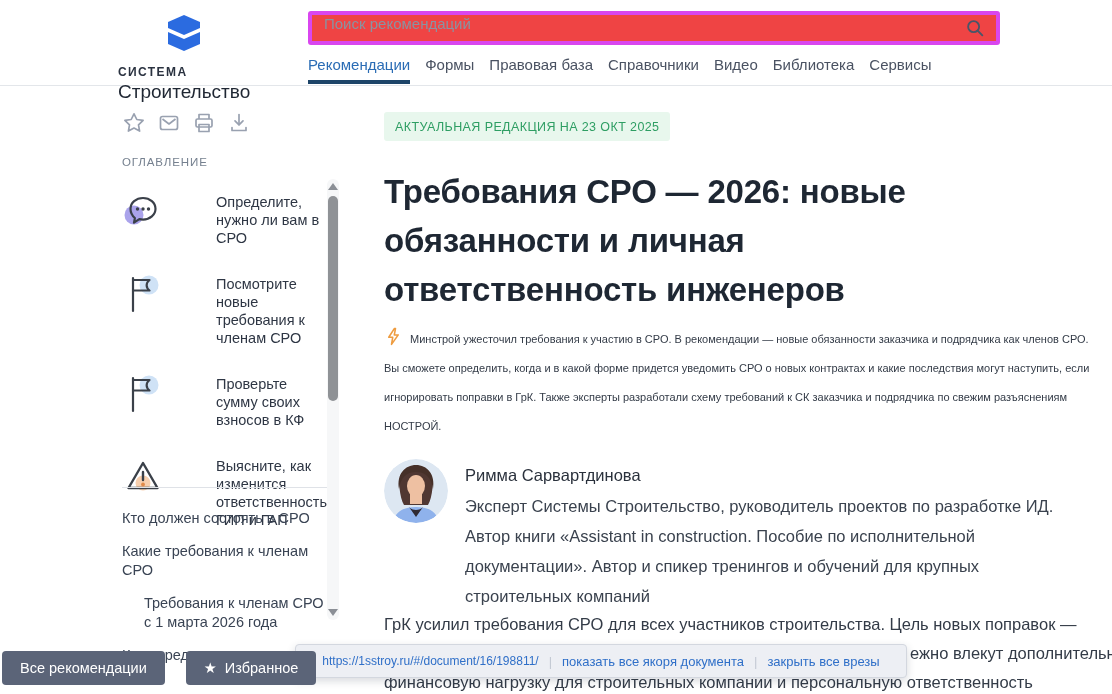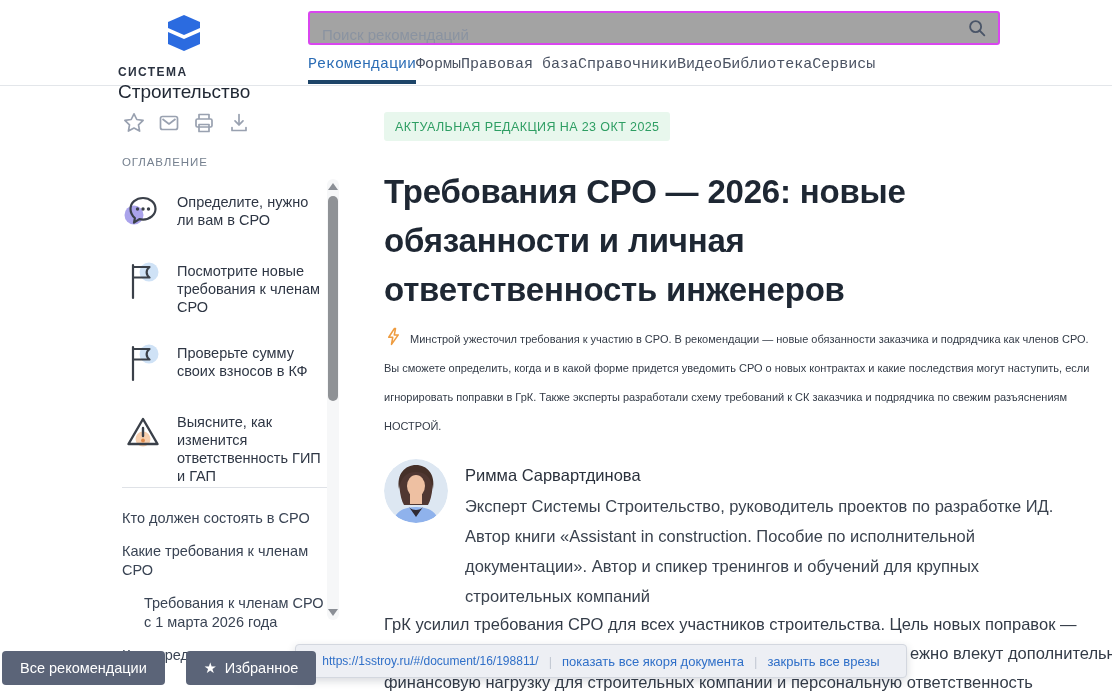--- a/index.html
+++ b/index.html
@@ -8,37 +8,37 @@
     position:relative; overflow:hidden; background:#fff;
     font-family:"Liberation Sans", sans-serif; color:#333b47;
   }
   
   .header { position:absolute; top:0; left:0; width:1112px; height:86px;
             background:#fff; border-bottom:1px solid #e3e6ea; z-index:30; }
   .logo { position:absolute; left:118px; top:13px; display:flex; gap:10px; align-items:center; cursor:pointer;flex-direction:column; }
   .logo-top { font-size:12px; font-weight:bold; letter-spacing:1.4px; color:#2a3240; }
   .logo-bottom { font-size:19px; color:#1f2733; margin-top:2px; }
   .search { position:absolute; left:308px; top:11px; width:692px; height:34px;
-            border:2px solid #d946ef; border-radius:3px; display:flex; align-items:flex-end; background:#a3a3a3; }
+            border:4px solid #d946ef; border-radius:3px; display:flex; align-items:flex-start; background:#ef4444; }
   .search input { flex:1; border:0; outline:0; padding:0 12px; font-size:15px; color:#333;
                   font-family:"Liberation Sans", sans-serif; background:transparent; }
   .search input::placeholder { color:#8a93a1; }
   .search-btn { width:42px; height:100%; display:flex; align-items:center; justify-content:center; cursor:pointer; }
-  .nav { position:absolute; left:308px; top:56px; display:flex; font-size:15px; color:#4a5262;font-family:Liberation Mono, monospace; }
+  .nav { position:absolute; left:308px; top:56px; display:flex; gap:15px; font-size:15px; color:#4a5262; }
   .nav-item { padding-bottom:11px; position:relative; cursor:pointer; white-space:nowrap; }
   .nav-item.active { color:#2a6cb5; }
   .nav-item.active::after { content:""; position:absolute; left:0; right:0; bottom:0; height:4px; background:#1d4468; }
   
   .side-actions { position:absolute; left:122px; top:111px; display:flex; gap:11px; }
   .side-actions span { width:24px; height:24px; display:inline-flex; cursor:pointer; }
   .toc-heading { position:absolute; left:122px; top:156px; font-size:11.5px; color:#75808f; letter-spacing:.9px; }
   .quick { position:absolute; left:122px; top:190px; width:206px; }
   .quick-item { display:flex; gap:13px; margin-bottom:25px; align-items:flex-start; cursor:pointer; }
   .quick-icon { width:42px; height:44px; flex:none; }
-  .quick-label { font-size:14.5px; color:#2e3644; line-height:18px; padding-top:3px; }
+  .quick-label { font-size:14.5px; color:#2e3644; line-height:18px; padding-top:3px;margin-left:39px; }
   .side-divider { position:absolute; left:122px; top:487px; width:206px; border-top:1px solid #dfe2e7; }
   .toc-links { position:absolute; left:122px; top:495px; width:206px; }
   .toc-link { font-size:14.5px; color:#3a4454; margin-top:14px; line-height:19px; cursor:pointer; }
   .toc-link.indent { padding-left:22px; }
   
   .sbar { position:absolute; left:327px; top:179px; width:12px; height:441px; background:#f6f7f8; border-radius:6px; }
   .sbar-up, .sbar-down { position:absolute; left:1px; width:0; height:0; border-left:5px solid transparent; border-right:5px solid transparent; cursor:pointer; }
   .sbar-up { top:4px; border-bottom:7px solid #8b8f96; }
   .sbar-down { bottom:4px; border-top:7px solid #8b8f96; }
   .sbar-thumb { position:absolute; left:1px; top:17px; width:10px; height:205px; background:#8f9296; border-radius:5px; cursor:pointer; }

